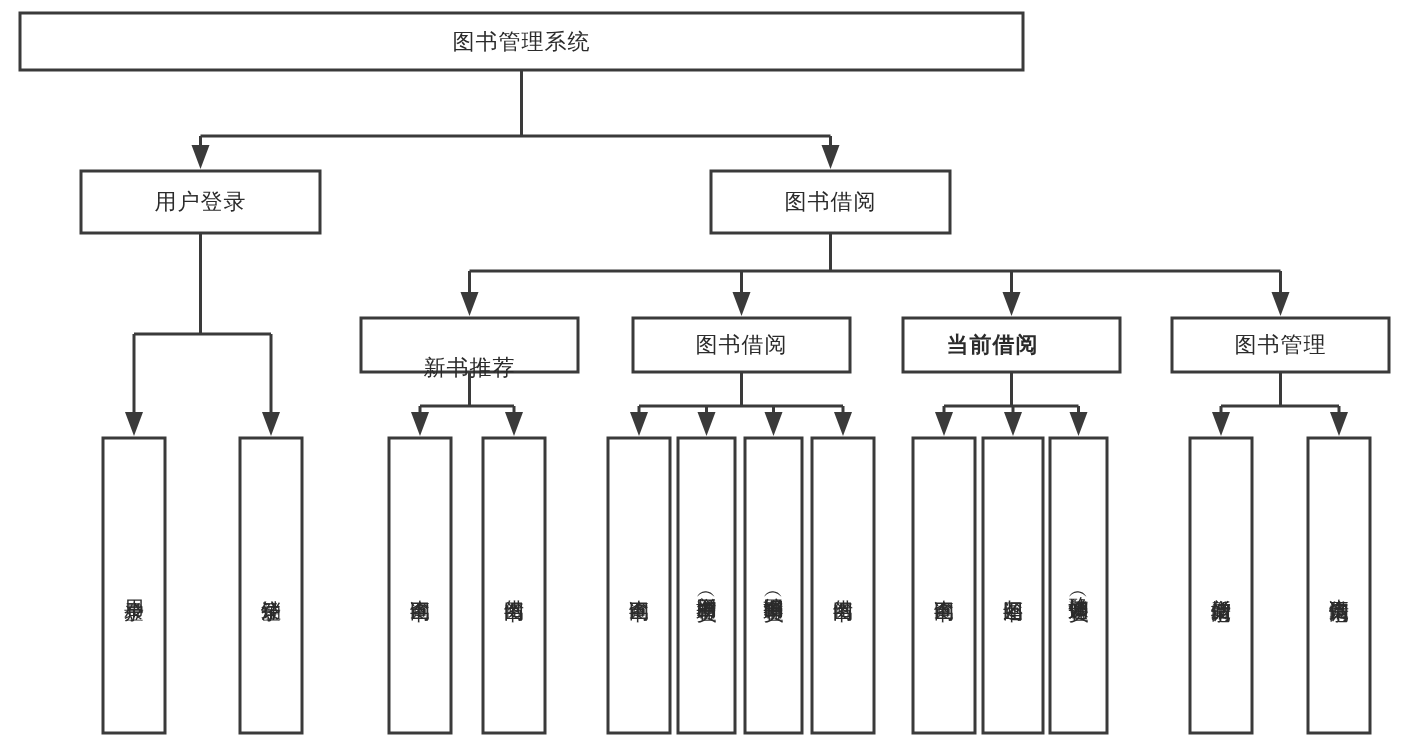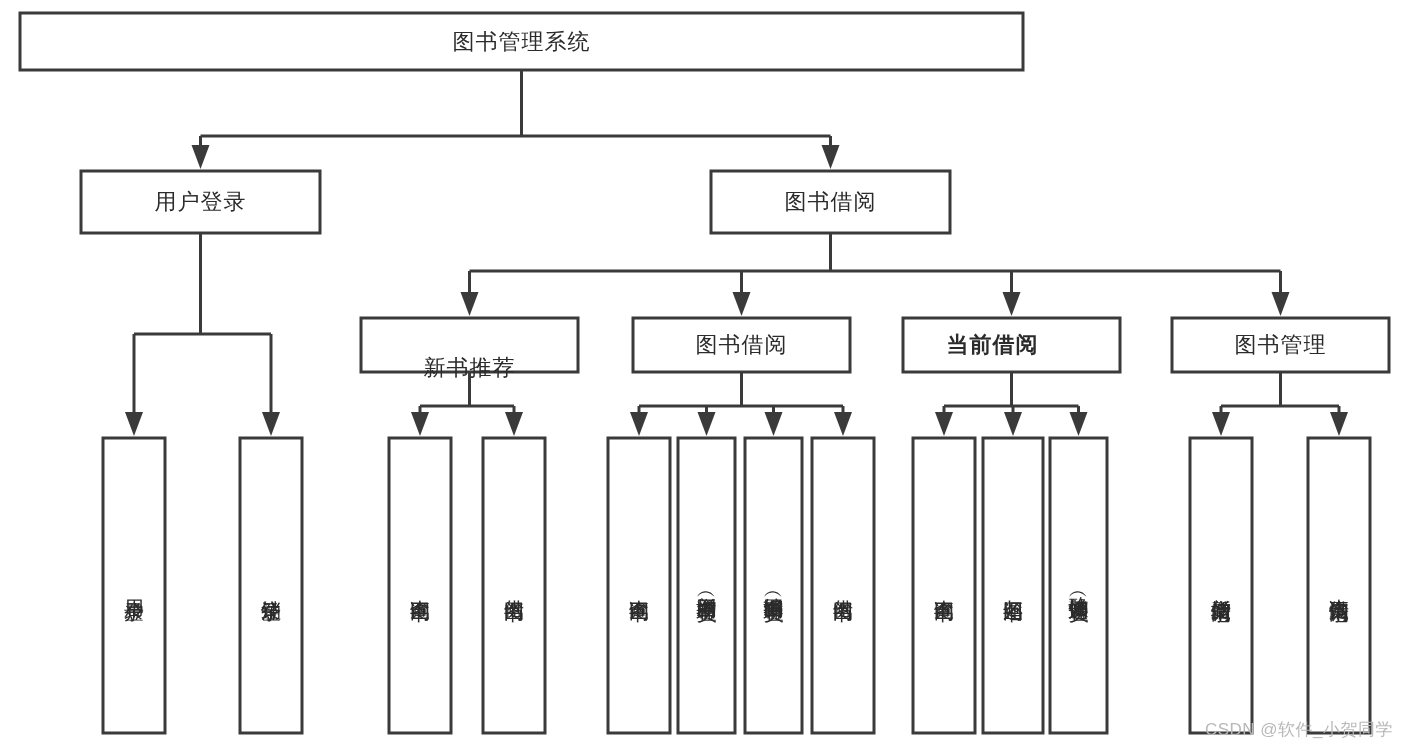--- a/index.html
+++ b/index.html
@@ -222,14 +222,13 @@
       <div class="vlabel-wrap" style="left: 1050px; top: 438px; width: 57px; height: 295px;">
         <div class="vlabel-text">确认归还（管理员）</div>
       </div>
       <div class="vlabel-wrap" style="left: 1190px; top: 438px; width: 62px; height: 295px;">
         <div class="vlabel-text">新增借阅记录</div>
       </div>
       <div class="vlabel-wrap" style="left: 1308px; top: 438px; width: 62px; height: 295px;">
         <div class="vlabel-text">查询借阅记录</div>
       </div>
     </div>
-  <div class="watermark">CSDN @软件_小贺同学</div>
 </div>
 
 </body></html>

